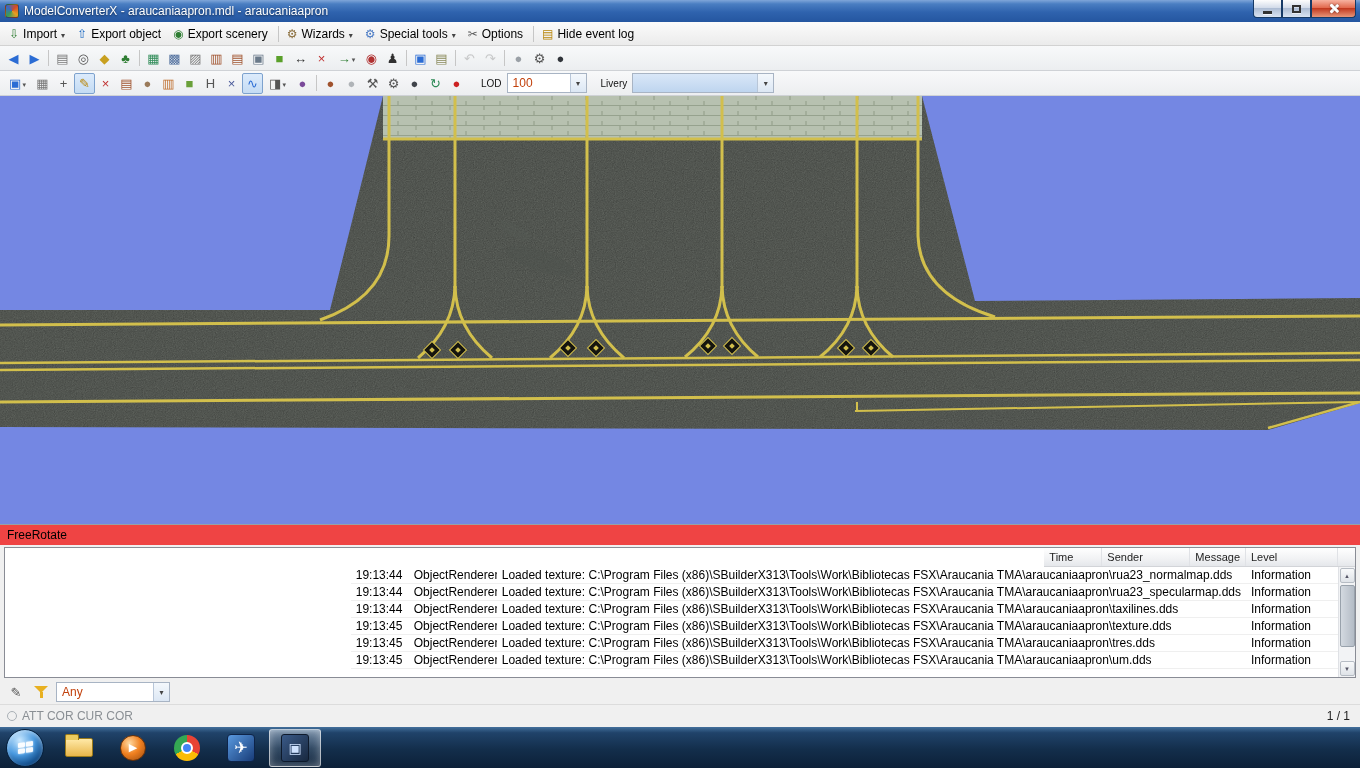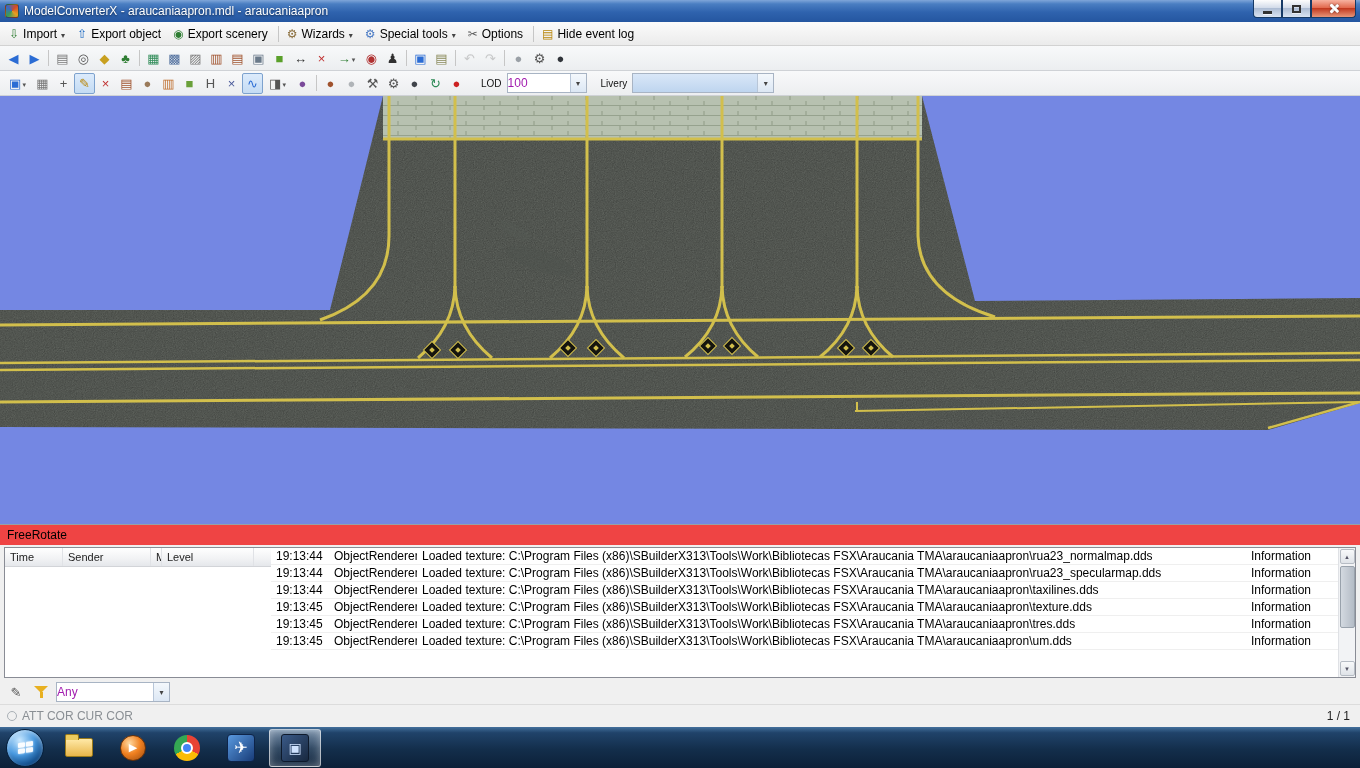--- a/index.html
+++ b/index.html
@@ -40,35 +40,35 @@
   .toolbar { height:25px; flex:0 0 25px; display:flex; align-items:center; padding:0 3px;
     background:linear-gradient(#f8f9fa,#eceef0); border-bottom:1px solid #cfd2d6; }
   .tbtn { width:21px; height:21px; flex:0 0 auto; display:flex; align-items:center; justify-content:center;
     border:1px solid transparent; border-radius:2px; position:relative; }
   .tbtn.with-dd { width:29px; }
   .tglyph { font-size:13px; line-height:1; }
   .tdd::after { content:'▾'; font-size:7px; color:#555; margin-left:1px; }
   .tbtn.pressed { border-color:#7da2ce; background:linear-gradient(#dcebfc,#c4dbf3); }
   .tbtn.disabled { opacity:.4; }
   .tb-label { font-size:10px; color:#111; margin:0 5px 0 14px; }
-  .combo { height:20px; background:#fff; border:1px solid #a8b4c4; display:flex; align-items:center; font-size:12px; color:#a21caf; }
+  .combo { height:20px; background:#fff; border:1px solid #a8b4c4; display:flex; align-items:center; padding-left:5px; font-size:12px; color:#c2410c; }
   .combo .arrow { margin-left:auto; width:16px; height:100%; display:flex; align-items:center; justify-content:center;
     background:linear-gradient(#f4f8fc,#dce7f4); border-left:1px solid #b8c6d8; }
   .combo .arrow::after { content:'▾'; font-size:8px; color:#444; }
   .combo.lod { width:80px; }
   .combo.livery { width:142px; background:linear-gradient(#d9e7f8,#bed5ef); }
 
   
   .viewport { flex:1 1 auto; position:relative; background:var(--sky,#7487e3); overflow:hidden; }
   .viewport svg { display:block; width:100%; height:100%; }
 
   
   .mode-bar { height:21px; flex:0 0 21px; background:#ef4444; border-top:1px solid #98a0a8; display:flex; align-items:center; padding:0 7px; color:#000; }
   .log-panel { height:135px; flex:0 0 135px; background:#f0f0f0; padding:2px 4px 2px 4px; }
-  .log-table { height:100%; background:#fff; border:1px solid #898c95; display:flex; flex-direction:row; overflow:hidden; }
+  .log-table { height:100%; background:#fff; border:1px solid #898c95; display:flex; flex-direction:column; overflow:hidden;align-items:flex-end; }
   .log-header { display:grid; grid-template-columns:58px 88px 1fr 92px 17px; height:19px; flex:0 0 19px;
     background:linear-gradient(#ffffff,#f1f2f4 60%,#e5e7eb); border-bottom:1px solid #d2d4d8; font-size:11px; color:#222; }
   .hcell { padding:2px 5px; border-right:1px solid #e0e2e6; display:flex; align-items:center; white-space:nowrap; overflow:hidden; }
   .hcell.hspacer { border-right:0; }
   .log-body { flex:1; display:flex; min-height:0; }
   .log-rows { flex:1; overflow:hidden; }
   .log-row { display:grid; grid-template-columns:58px 88px 1fr 92px; height:17px; line-height:16px; font-size:12px; color:#000; border-bottom:1px solid #efefef; }
   .log-row .cell { padding:0 5px; white-space:nowrap; overflow:hidden; }
   .scrollbar { width:17px; flex:0 0 17px; border-left:1px solid #dfe1e5; background:#f2f3f5; display:flex; flex-direction:column; align-items:center; }
   .sb-btn { width:15px; height:15px; margin:1px 0; background:linear-gradient(#f8f9fa,#dfe3e8); border:1px solid #b6bcc4; border-radius:2px; display:flex; align-items:center; justify-content:center; }

